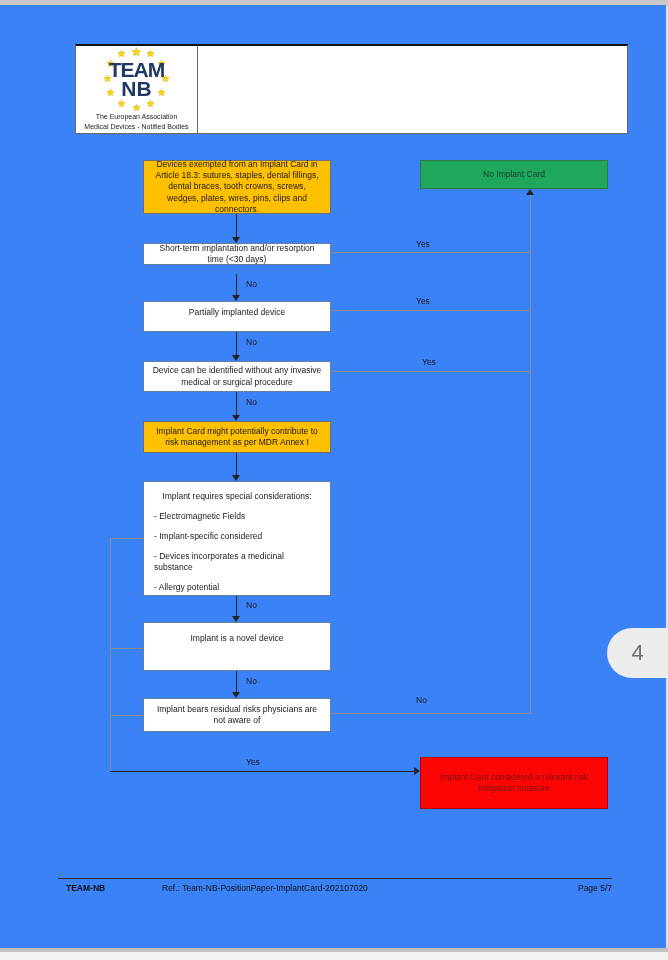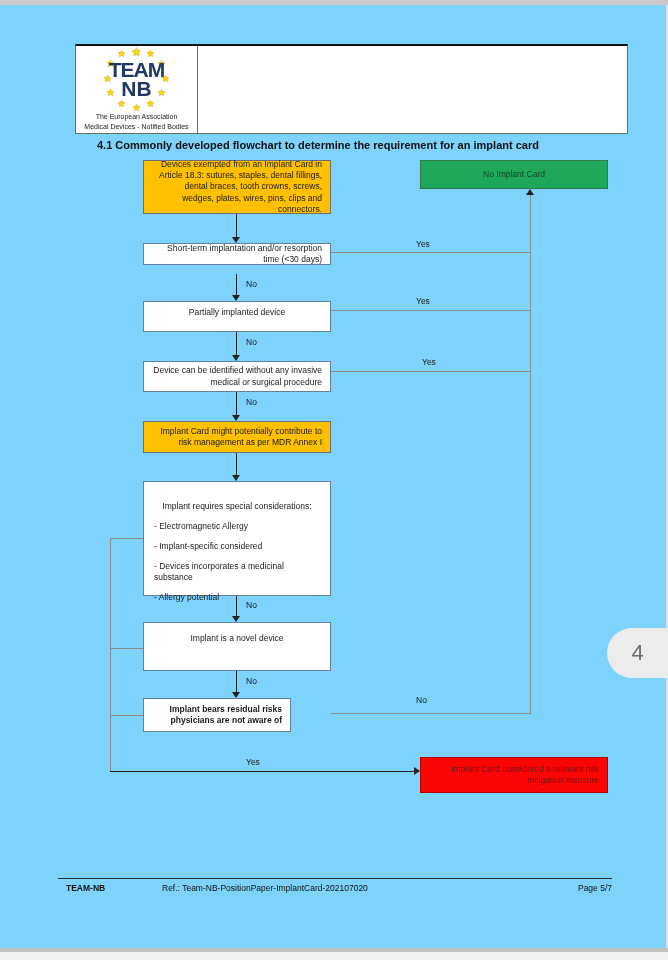--- a/index.html
+++ b/index.html
@@ -1,44 +1,44 @@
 <!DOCTYPE html>
 <html><head>
 <meta charset="utf-8">
 <style>
   html,body{margin:0;padding:0;background:#ffffff;}
-  #screen{position:relative;width:668px;height:960px;background:#7dd3fc;overflow:hidden;
+  #screen{position:relative;width:668px;height:960px;background:#3b82f6;overflow:hidden;
           font-family:"Liberation Sans", sans-serif;color:#1a1a1a;}
   .edge-bar{position:absolute;background:#c9c9c9;}
   
   .header-table{position:absolute;left:75px;top:44px;width:553px;height:90px;
                 border:1px solid #6b6b6b;border-top:2px solid #111;display:flex;box-sizing:border-box;background:#fff;}
   .logo-cell{width:122px;border-right:1px solid #6b6b6b;position:relative;box-sizing:border-box;}
   .title-cell{flex:1;display:flex;align-items:center;justify-content:center;}
   .paper-title{font-size:20px;font-weight:bold;color:#111;}
   .logo-word{position:absolute;width:100%;text-align:center;font-weight:bold;color:#203864;line-height:1;}
   .logo-word.w1{top:13px;font-size:21px;letter-spacing:-1px;}
   .logo-word.w2{top:32px;font-size:21px;letter-spacing:0px;}
   .eu-star{position:absolute;font-size:10px;color:#ffd700;text-shadow:0 0 1px #8a7000;line-height:1;}
   .eu-star::before{content:"★";}
   .logo-cap{position:absolute;width:100%;text-align:center;font-size:7px;color:#222;}
   .logo-cap.c1{bottom:13px;}
   .logo-cap.c2{bottom:3px;}
   
   .sec-heading{position:absolute;left:97px;top:139px;font-size:11px;font-weight:bold;color:#111;}
   
-  .node{position:absolute;box-sizing:border-box;text-align:right;font-size:8.5px;line-height:1.3;
+  .node{position:absolute;box-sizing:border-box;text-align:center;font-size:8.5px;line-height:1.3;
         color:#1a1a1a;display:flex;align-items:center;justify-content:center;padding:3px 8px;background:#fff;
         border:1px solid #64809c;}
   .node-yellow{background:#FFC000;border:1px solid #6e6e6e;}
   .node-green{background:#1FA85C;border:1px solid #2f7a49;color:#15402b;}
   .node-red{background:#fb0505;border:1px solid #b00000;color:#7a1212;}
   .node-topalign{align-items:flex-start;}
   .node-block{display:block;text-align:left;padding:0 6px;}
-  .consider-head{margin-top:19px;text-align:center;}
+  .consider-head{margin-top:9px;text-align:center;}
   .consider-item{margin:9px 0 0 4px;text-align:left;}
   
   .vline{position:absolute;width:1px;background:#8c8c8c;}
   .hline{position:absolute;height:1px;background:#8c8c8c;}
   .vline.dark,.hline.dark{background:#222;}
   .arr-down{position:absolute;width:0;height:0;border-left:4px solid transparent;border-right:4px solid transparent;border-top:6px solid #222;}
   .arr-up{position:absolute;width:0;height:0;border-left:4px solid transparent;border-right:4px solid transparent;border-bottom:6px solid #222;}
   .arr-right{position:absolute;width:0;height:0;border-top:4px solid transparent;border-bottom:4px solid transparent;border-left:6px solid #222;}
   .lbl{position:absolute;font-size:8.5px;color:#1a1a1a;}
   
@@ -73,40 +73,39 @@
       <span class="eu-star" style="left:27px;top:28px;"></span>
       <span class="eu-star" style="left:30px;top:13px;"></span>
       <span class="eu-star" style="left:41px;top:3px;"></span>
       <div class="logo-word w1">TEAM</div>
       <div class="logo-word w2">NB</div>
       <div class="logo-cap c1">The European Association</div>
       <div class="logo-cap c2">Medical Devices - Notified Bodies</div>
     </div>
   </div>
 
-  <div class="sec-heading">4.1 Commonly developed flowchart to determine the requirement for an implant card</div>
 
   <div class="node node-yellow" style="left:143px;top:160px;width:188px;height:54px;">Devices exempted from an Implant Card in Article 18.3: sutures, staples, dental fillings, dental braces, tooth crowns, screws, wedges, plates, wires, pins, clips and connectors.</div>
   <div class="node node-green" style="left:420px;top:160px;width:188px;height:29px;">No Implant Card</div>
   <div class="node" style="left:143px;top:243px;width:188px;height:22px;">Short-term implantation and/or resorption time (&lt;30 days)</div>
   <div class="node" style="left:143px;top:361px;width:188px;height:31px;">Device can be identified without any invasive medical or surgical procedure</div>
   <div class="node node-topalign" style="left:143px;top:301px;width:188px;height:31px;padding-top:5px;">Partially implanted device</div>
   <div class="node node-yellow" style="left:143px;top:421px;width:188px;height:32px;">Implant Card might potentially contribute to risk management as per MDR Annex I</div>
 
   <div class="node node-block" style="left:143px;top:481px;width:188px;height:115px;">
     <div class="consider-head">Implant requires special considerations:</div>
-    <div class="consider-item">-  Electromagnetic Allergy</div>
+    <div class="consider-item">-  Electromagnetic Fields</div>
     <div class="consider-item">-  Implant-specific considered</div>
     <div class="consider-item">- Devices incorporates a medicinal substance</div>
     <div class="consider-item">- Allergy potential</div>
   </div>
 
   <div class="node node-topalign" style="left:143px;top:622px;width:188px;height:49px;padding-top:10px;">Implant is a novel device</div>
-  <div class="node" style="left:143px;top:698px;width:148px;height:34px;font-weight:bold;">Implant bears residual risks physicians are not aware of</div>
-  <div class="node node-red" style="left:420px;top:757px;width:188px;height:36px;">Implant Card considered a relevant risk mitigation measure</div>
+  <div class="node" style="left:143px;top:698px;width:188px;height:34px;">Implant bears residual risks physicians are not aware of</div>
+  <div class="node node-red" style="left:420px;top:757px;width:188px;height:52px;">Implant Card considered a relevant risk mitigation measure</div>
 
   <div class="vline dark" style="left:236px;top:214px;height:24px;"></div>
   <div class="arr-down" style="left:232px;top:237px;"></div>
 
   <div class="vline dark" style="left:236px;top:274px;height:22px;"></div>
   <div class="arr-down" style="left:232px;top:295px;"></div>
   <div class="lbl" style="left:246px;top:279px;">No</div>
 
   <div class="vline dark" style="left:236px;top:332px;height:24px;"></div>
   <div class="arr-down" style="left:232px;top:355px;"></div>

